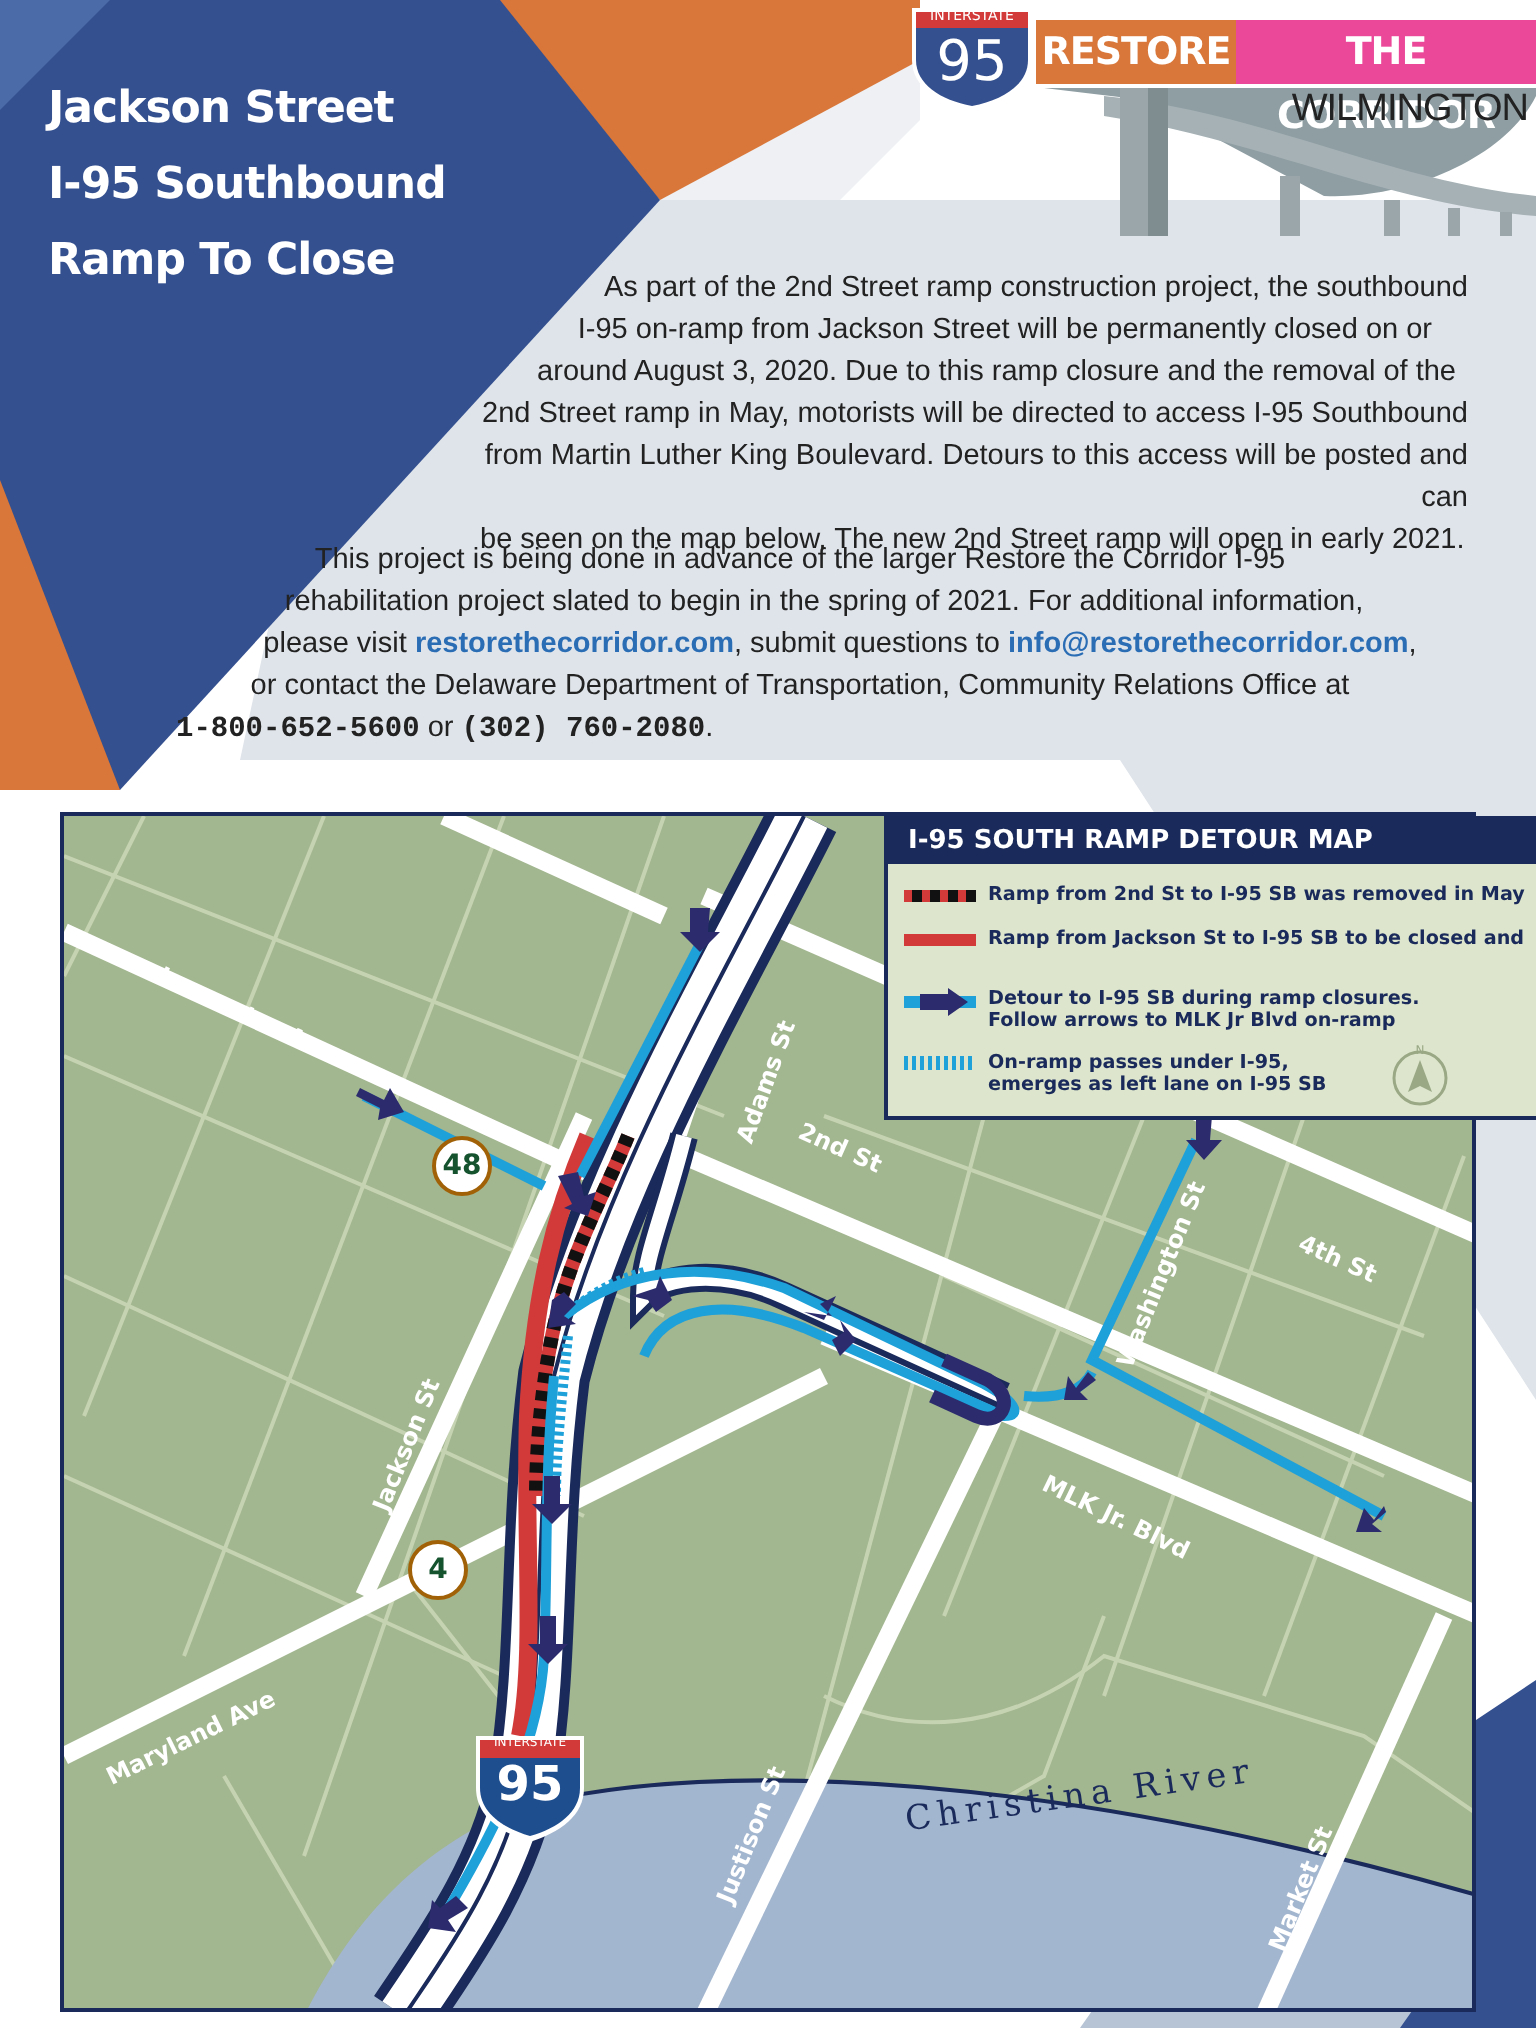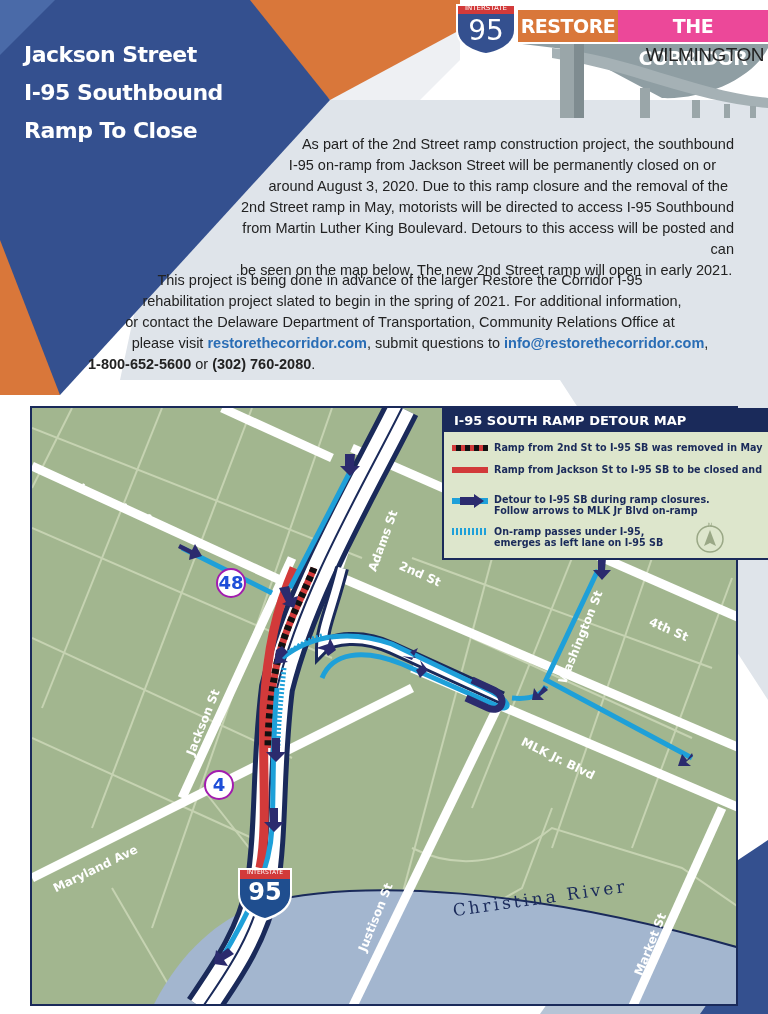--- a/index.html
+++ b/index.html
@@ -11,31 +11,31 @@
   .logo-band-orange{position:absolute;left:66px;top:10px;width:100px;height:32px;background:#d9773a;color:#fff;font-family:"DejaVu Sans",sans-serif;font-weight:bold;font-size:19px;line-height:32px;text-align:center;letter-spacing:-0.5px;}
   .logo-band-blue{position:absolute;left:166px;top:10px;width:150px;height:32px;background:#ec4899;color:#fff;font-family:"DejaVu Sans",sans-serif;font-weight:bold;font-size:19px;line-height:32px;text-align:center;letter-spacing:-0.5px;}
   .logo-city{position:absolute;right:4px;top:44px;font-family:"Liberation Sans",sans-serif;font-size:19px;color:#222;letter-spacing:-0.5px;}
   .logo-shield{position:absolute;left:0;top:0;width:68px;height:56px;}
   .para{position:absolute;color:#222;font-family:"Liberation Sans",sans-serif;font-size:14.5px;line-height:21px;text-align:right;}
   .para1{left:240px;top:134px;width:494px;}
   .para1 span{display:block;}
   .para2{left:80px;top:270px;width:640px;text-align:center;}
   .para2 span{display:block;}
   .link{color:#2a6db5;font-weight:bold;}
-  .bold{font-weight:bold;}
+  .bold{font-weight:bold;font-family:Liberation Mono, monospace;}
   .map{position:absolute;left:30px;top:406px;width:708px;height:600px;border:2px solid #1a2a5a;box-sizing:border-box;overflow:hidden;background:#a2b68f;}
   .map svg{position:absolute;left:0;top:0;}
   .legend{position:absolute;left:422px;top:408px;width:340px;height:152px;background:#dde6cc;border:2px solid #1a2a5a;box-sizing:border-box;margin-left:20px;}
   .legend-title{background:#1a2a5a;color:#fff;font-family:"DejaVu Sans",sans-serif;font-weight:bold;font-size:13px;line-height:22px;padding-left:10px;}
   .legend-item{position:absolute;left:8px;display:flex;align-items:flex-start;}
   .legend-swatch{width:36px;height:14px;flex:none;margin-right:6px;position:relative;}
   .legend-text{font-family:"DejaVu Sans",sans-serif;font-weight:bold;font-size:9.6px;line-height:11px;color:#1a2a5a;}
   .legend-text span{display:block;}
   .road-label{position:absolute;color:#ffffff;font-family:"DejaVu Sans",sans-serif;font-weight:bold;font-size:12px;white-space:nowrap;transform-origin:left center;}
-  .route-marker{position:absolute;width:30px;height:30px;border-radius:50%;background:#fff;border:2px solid #a21caf;box-sizing:border-box;font-family:"DejaVu Sans",sans-serif;font-weight:bold;font-size:18px;line-height:26px;text-align:center;color:#1d4ed8;}
+  .route-marker{position:absolute;width:30px;height:30px;border-radius:50%;background:#fff;border:2px solid #a16207;box-sizing:border-box;font-family:"DejaVu Sans",sans-serif;font-weight:bold;font-size:14px;line-height:26px;text-align:center;color:#14532d;}
   .river-label{position:absolute;font-family:"DejaVu Serif",serif;font-size:17px;color:#1a2a5a;letter-spacing:3px;white-space:nowrap;}
   .i95-shield{position:absolute;left:236px;top:866px;width:58px;height:56px;}
   .compass{position:absolute;left:694px;top:522px;width:32px;height:32px;}
 </style>
 </head>
 <body>
 
 <svg class="bg-svg" viewBox="0 0 768 1014">
   <polygon points="0,0 768,0 768,1014 0,1014" fill="#ffffff"></polygon>
   <polygon points="0,0 460,0 460,60 300,220 0,120" fill="#eef0f3"></polygon>
@@ -82,24 +82,24 @@
   <span style="padding-right:18px">I-95 on-ramp from Jackson Street will be permanently closed on or</span>
   <span style="padding-right:6px">around August 3, 2020. Due to this ramp closure and the removal of the</span>
   <span>2nd Street ramp in May, motorists will be directed to access I-95 Southbound</span>
   <span>from Martin Luther King Boulevard. Detours to this access will be posted and can</span>
   <span style="text-align:left">be seen on the map below. The new 2nd Street ramp will open in early 2021.</span>
 </div>
 
 <div class="para para2">
   <span>This project is being done in advance of the larger Restore the Corridor I-95</span>
   <span style="padding-left:24px">rehabilitation project slated to begin in the spring of 2021. For additional information,</span>
-  <span>or contact the Delaware Department of Transportation, Community Relations Office at</span>
   <span style="padding-left:40px">
     <span style="display:inline">please visit </span><a style="display:inline" class="link">restorethecorridor.com</a><span style="display:inline">, submit questions to </span><a style="display:inline" class="link">info@restorethecorridor.com</a><span style="display:inline">,</span>
   </span>
+  <span>or contact the Delaware Department of Transportation, Community Relations Office at</span>
   <span style="text-align:left;padding-left:8px">
     <span style="display:inline" class="bold">1-800-652-5600</span><span style="display:inline"> or </span><span style="display:inline" class="bold">(302) 760-2080</span><span style="display:inline">.</span>
   </span>
 </div>
 
 <div class="map">
   <svg width="708" height="600" viewBox="0 0 708 600">
 
     <g stroke="#c6d3b2" stroke-width="2" fill="none">
       <line x1="0" y1="20" x2="330" y2="150"></line>

